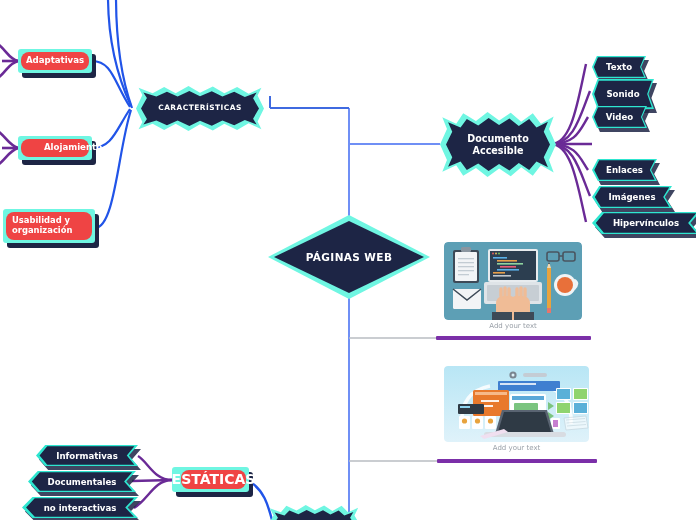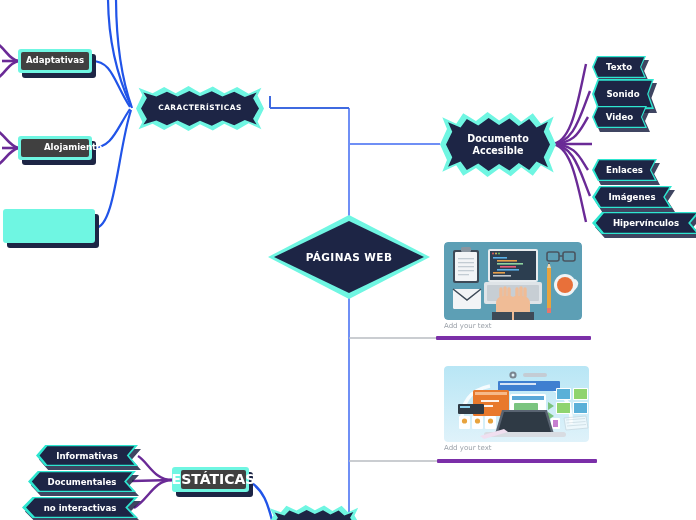--- a/index.html
+++ b/index.html
@@ -38,22 +38,22 @@
     position: absolute;
     left: 0; top: 0;
     width: 100%; height: 100%;
     background: #6ff6e2;
     border-radius: 3px;
   }
   .rect-body {
     position: absolute;
     left: 3px; top: 3px;
     right: 3px; bottom: 3px;
-    background: #404040;
-    border-radius: 2px;
+    background: #ef4444;
+    border-radius: 8px;
     display: flex;
     align-items: center;
     justify-content: center;
     color: #fff;
     font-weight: bold;
     text-align: center;
     line-height: 1.15;
     white-space: pre;
   }
 
@@ -131,20 +131,21 @@
   .img-frame {
     position: absolute;
     left: 0; top: 0; width: 100%; height: 100%;
     border-radius: 4px;
     overflow: hidden;
     background: #ffffff;
   }
   .img-caption {
     position: absolute;
     width: 100%;
+    text-align: center;
     color: #9aa0a8;
     font-size: 7px;
     font-family: "DejaVu Sans", sans-serif;
   }
   .img-bar {
     position: absolute;
     height: 4px;
     background: #7b2fa8;
     border-radius: 1px;
   }
@@ -214,20 +215,22 @@
 
   <div class="rect-wrap" style="left:18px; top:136px; width:74px; height:24px;">
     <div class="rect-shadow"></div>
     <div class="rect-halo"></div>
     <div class="rect-body" style="font-size:8.6px;padding-left:36px;">Alojamiento</div>
   </div>
 
   <div class="rect-wrap" style="left:3px; top:209px; width:92px; height:34px;">
     <div class="rect-shadow"></div>
     <div class="rect-halo"></div>
+    <div class="rect-body" style="font-size:8.4px; text-align:left; justify-content:flex-start; padding-left:6px;">Usabilidad y
+organización</div>
   </div>
 
   <div class="burst-wrap" style="left:440px; top:112px; width:116px; height:65px;">
     <div class="burst-halo" style="clip-path: polygon(0% 50%, 6% 26%, 2% 8%, 14% 18%, 20% 2%, 31% 14%, 41% 0%, 51% 13%, 61% 1%, 70% 15%, 80% 2%, 87% 18%, 98% 7%, 94% 26%, 100% 50%, 94% 74%, 98% 93%, 87% 82%, 80% 98%, 70% 85%, 61% 99%, 51% 87%, 41% 100%, 31% 86%, 20% 98%, 14% 82%, 2% 92%, 6% 74%);"></div>
     <div class="burst-body" style="left:6px; top:6px; right:6px; bottom:6px; width:auto; height:auto; font-size:9.6px;
                 clip-path: polygon(0% 50%, 6% 26%, 2% 8%, 14% 18%, 20% 2%, 31% 14%, 41% 0%, 51% 13%, 61% 1%, 70% 15%, 80% 2%, 87% 18%, 98% 7%, 94% 26%, 100% 50%, 94% 74%, 98% 93%, 87% 82%, 80% 98%, 70% 85%, 61% 99%, 51% 87%, 41% 100%, 31% 86%, 20% 98%, 14% 82%, 2% 92%, 6% 74%);">Documento
 Accesible</div>
   </div>
 
   <div class="chev-wrap" style="left:592px; top:56px; width:54px; height:22px;text-decoration:underline;">

